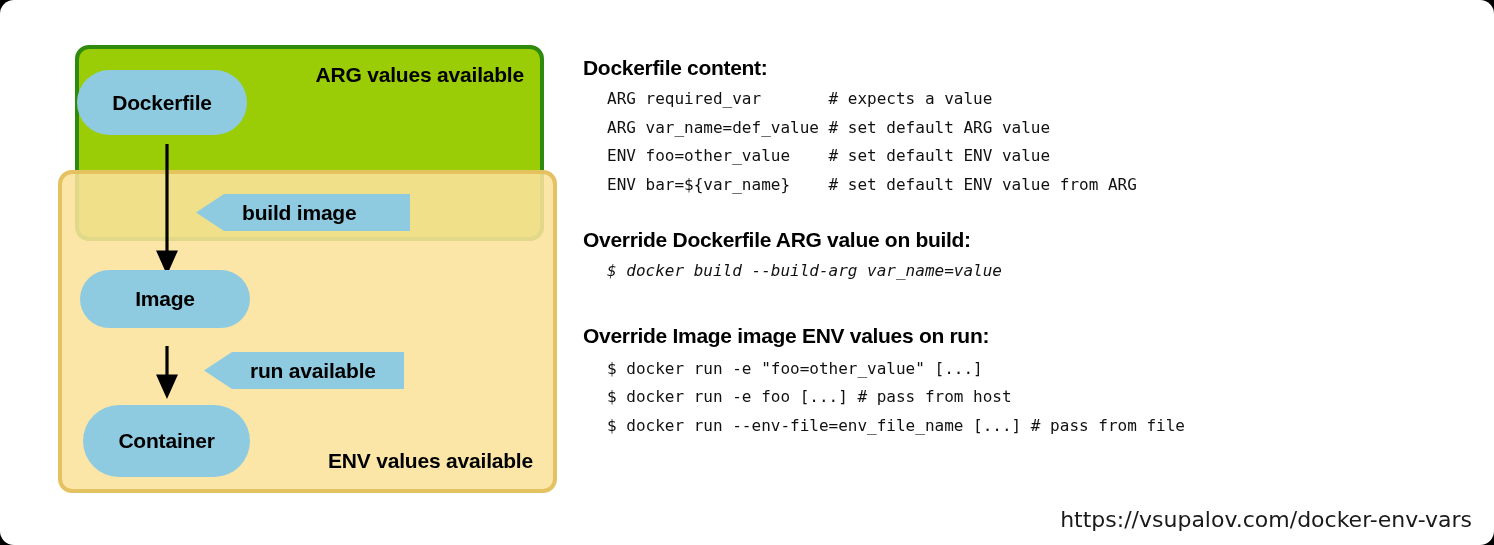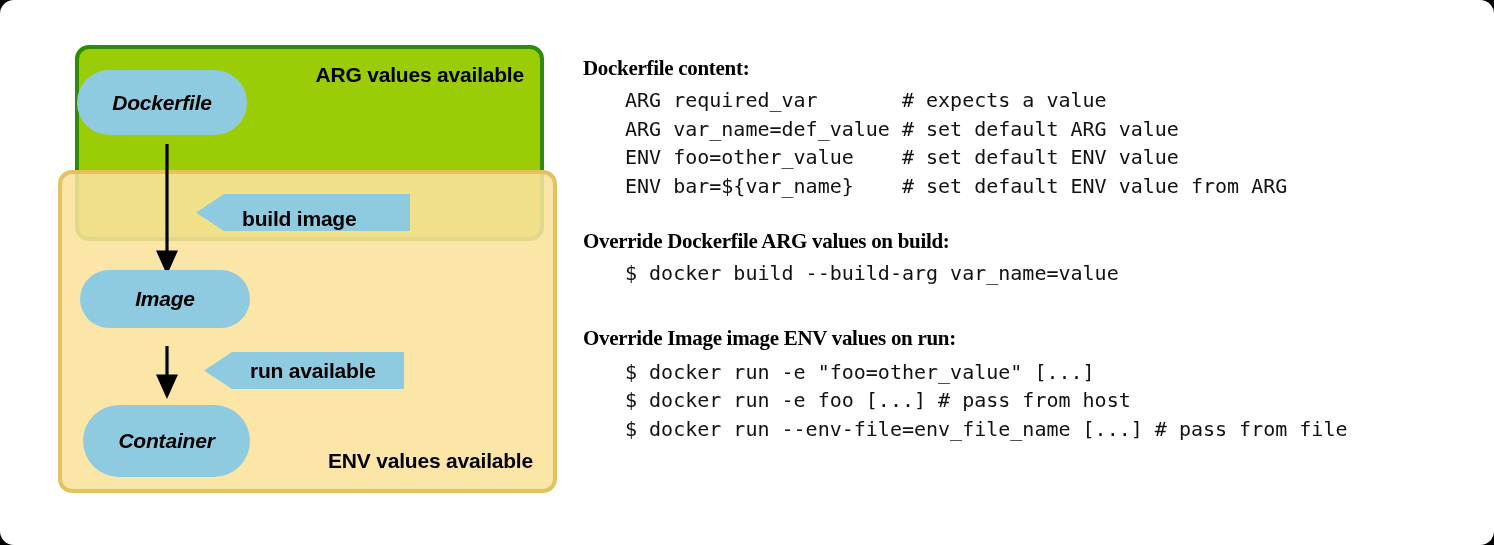--- a/index.html
+++ b/index.html
@@ -81,21 +81,20 @@
     border-radius: 999px;
     display: flex;
     align-items: center;
     justify-content: center;
     color: #000;
     font-size: 21px;
     font-weight: bold;
     letter-spacing: -0.2px;
     z-index: 6;
     white-space: nowrap;
-    font-style: italic;
   }
   #pill-dockerfile { left: 77px; top: 70px;  width: 170px; height: 65px; }
   #pill-image     { left: 80px; top: 270px; width: 170px; height: 58px; }
   #pill-container { left: 83px; top: 405px; width: 167px; height: 72px; }
 
   
   #arrow-layer {
     position: absolute;
     left: 0; top: 0;
     width: 580px; height: 545px;
@@ -121,52 +120,51 @@
     width: 100%; height: 100%;
     background: #8ECBE0;
     -webkit-clip-path: polygon(28px 0, 100% 0, 100% 100%, 28px 100%, 0 50%);
     clip-path: polygon(28px 0, 100% 0, 100% 100%, 28px 100%, 0 50%);
   }
   .banner .btxt {
     position: relative;
     z-index: 1;
     padding-left: 46px;
   }
-  #banner-build { left: 196px; top: 194px; width: 214px; height: 37px; align-items: flex-end; }
+  #banner-build { left: 196px; top: 194px; width: 214px; height: 37px; }
   #banner-run   { left: 204px; top: 352px; width: 200px; height: 37px; }
 
   
   #content {
     position: absolute;
     left: 583px;
     top: 56px;
     width: 900px;
   }
   .sec-head {
     font-size: 21px;
     font-weight: bold;
     color: #000;
     letter-spacing: -0.3px;
     margin: 0;
     white-space: nowrap;
-    font-family: Liberation Serif, serif;
   }
   .code {
     font-family: "DejaVu Sans Mono", monospace;
-    font-size: 20px;
+    font-size: 16px;
     line-height: 28.5px;
     color: #111;
     white-space: pre;
-    margin: 18px;
+    margin: 0;
     padding-left: 24px;
   }
   #sec-dockerfile { margin-top: 0; }
   #code-dockerfile { margin-top: 5px; }
   #sec-build { margin-top: 29px; }
-  #code-build { margin-top: 5px; }
+  #code-build { margin-top: 5px; font-style: italic; }
   #sec-run { margin-top: 38px; }
   #code-run { margin-top: 7px; }
 
   #site-url {
     position: absolute;
     right: 22px;
     bottom: 13px;
     font-family: "DejaVu Sans", sans-serif;
     font-size: 22px;
     color: #1a1a1a;
@@ -219,23 +217,24 @@
   </div>
 
   <div id="content">
 
     <p id="sec-dockerfile" class="sec-head">Dockerfile content:</p>
     <pre id="code-dockerfile" class="code">ARG required_var       # expects a value
 ARG var_name=def_value # set default ARG value
 ENV foo=other_value    # set default ENV value
 ENV bar=${var_name}    # set default ENV value from ARG</pre>
 
-    <p id="sec-build" class="sec-head">Override Dockerfile ARG values on build:</p>
+    <p id="sec-build" class="sec-head">Override Dockerfile ARG value on build:</p>
     <pre id="code-build" class="code">$ docker build --build-arg var_name=value</pre>
 
     <p id="sec-run" class="sec-head">Override Image image ENV values on run:</p>
     <pre id="code-run" class="code">$ docker run -e "foo=other_value" [...]
 $ docker run -e foo [...] # pass from host
 $ docker run --env-file=env_file_name [...] # pass from file</pre>
   </div>
 
+  <div id="site-url">https://vsupalov.com/docker-env-vars</div>
 
 </div>
 
 </body></html>

